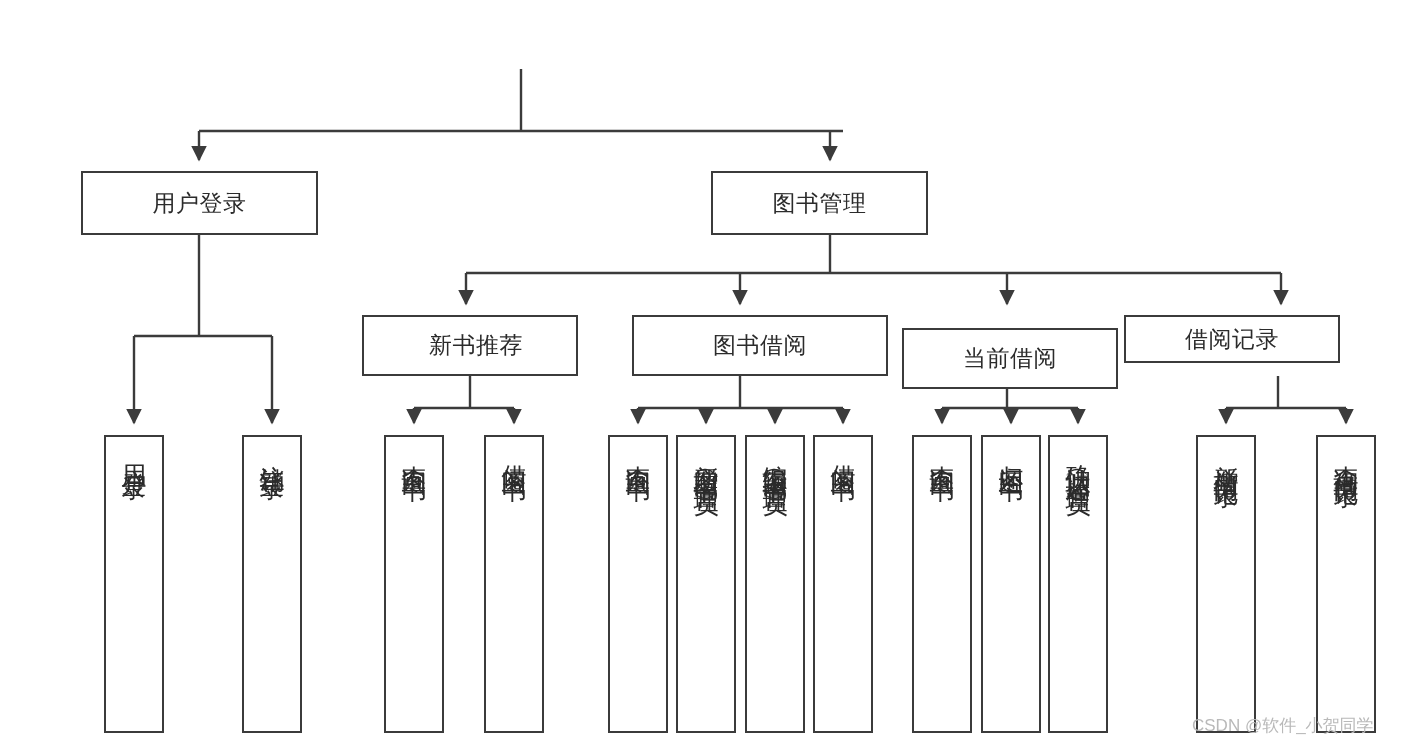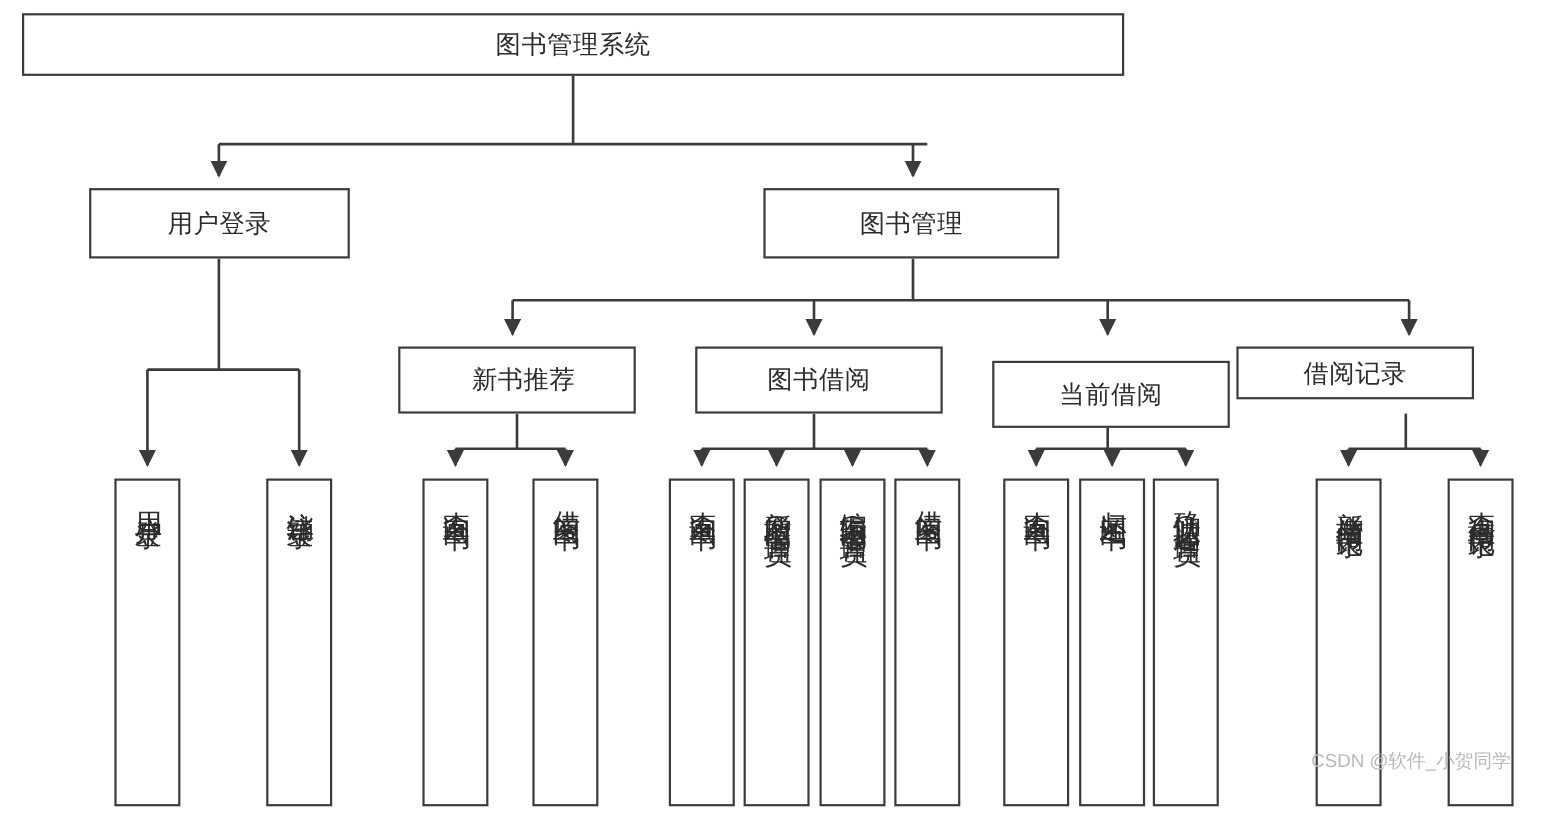--- a/index.html
+++ b/index.html
@@ -58,21 +58,21 @@
     writing-mode: vertical-rl;
     text-orientation: upright;
     font-size: 25px;
     line-height: 1.0;
     letter-spacing: 4px;
     white-space: nowrap;
   }
   .watermark {
     position: absolute;
     left: 1192px;
-    top: 680px;
+    top: 714px;
     font-size: 17px;
     color: #b9b9b9;
     white-space: nowrap;
     z-index: 3;
     user-select: none;
   }
 </style>
 </head>
 <body>
 
@@ -121,37 +121,34 @@
       <path d="M 1011 408 L 1011 423" marker-end="url(#arrow)"></path>
       <path d="M 1078 408 L 1078 423" marker-end="url(#arrow)"></path>
 
       <path d="M 1278 376 L 1278 408"></path>
       <path d="M 1226 408 L 1346 408"></path>
       <path d="M 1226 408 L 1226 423" marker-end="url(#arrow)"></path>
       <path d="M 1346 408 L 1346 423" marker-end="url(#arrow)"></path>
     </g>
   </svg>
 
-  <div class="node horiz" style="left:20px; top:12px; width:1002px; height:57px;">
-    <span class="node-label">图书管理系统</span>
-  </div>
 
   <div class="node horiz" style="left:81px; top:171px; width:237px; height:64px;">
     <span class="node-label">用户登录</span>
   </div>
 
-  <div class="node horiz" style="left:694px; top:171px; width:269px; height:64px;">
+  <div class="node horiz" style="left:711px; top:171px; width:217px; height:64px;">
     <span class="node-label">图书管理</span>
   </div>
 
   <div class="node horiz" style="left:362px; top:315px; width:216px; height:61px;padding-left:12px;">
     <span class="node-label">新书推荐</span>
   </div>
 
-  <div class="node horiz" style="left:632px; top:315px; width:225px; height:61px;">
+  <div class="node horiz" style="left:632px; top:315px; width:256px; height:61px;">
     <span class="node-label">图书借阅</span>
   </div>
 
   <div class="node horiz" style="left:902px; top:328px; width:216px; height:61px;">
     <span class="node-label">当前借阅</span>
   </div>
 
   <div class="node horiz" style="left:1124px; top:315px; width:216px; height:48px;">
     <span class="node-label">借阅记录</span>
   </div>

